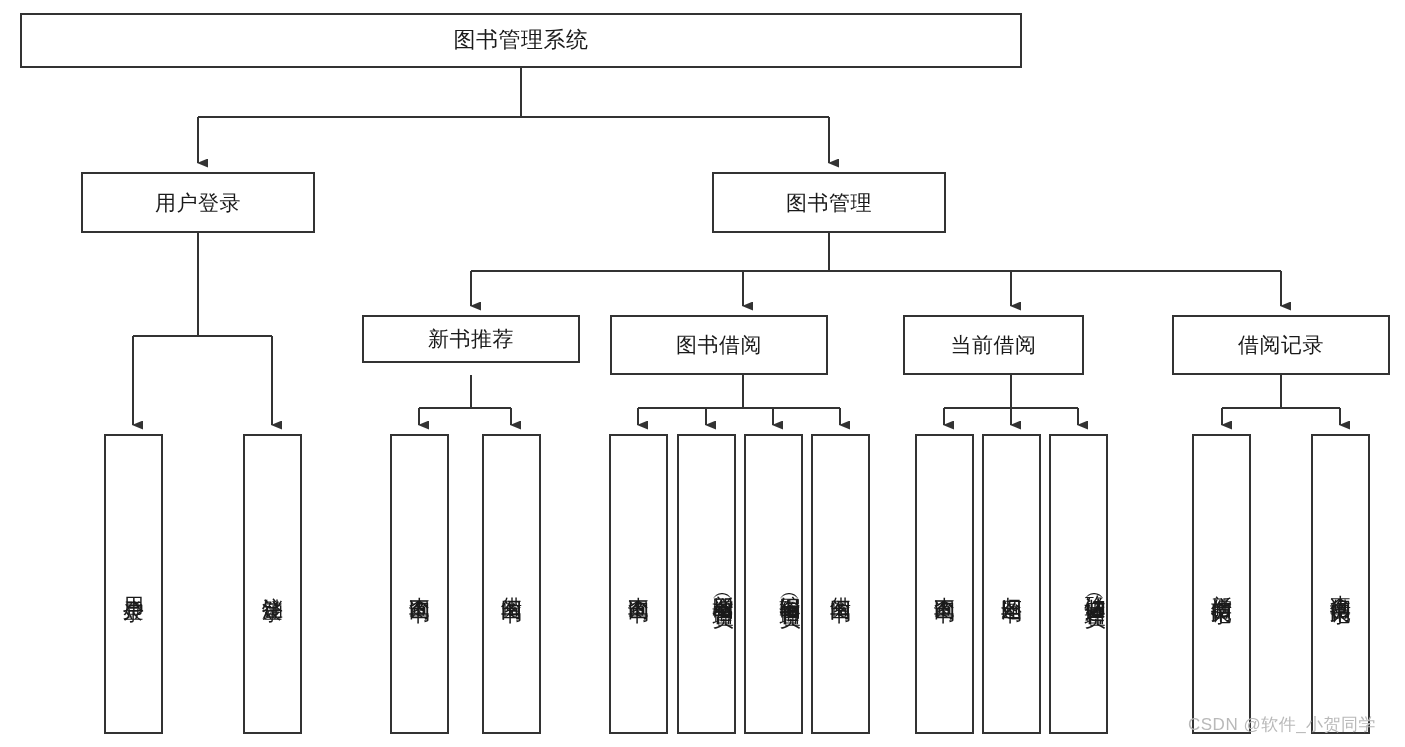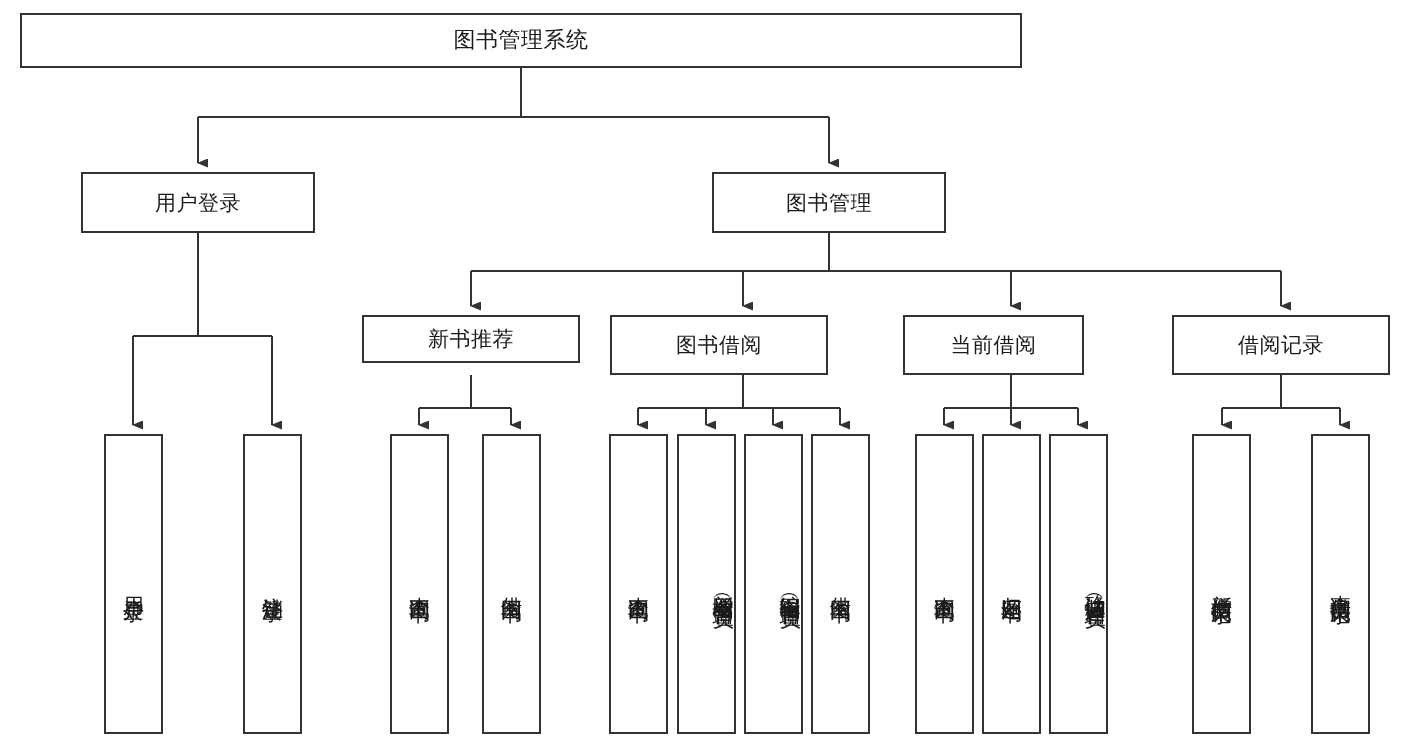--- a/index.html
+++ b/index.html
@@ -195,14 +195,15 @@
     <span class="label-v">确认归还（管理员）</span>
   </div>
 
   <div class="node node-v centered" style="left:1192px; top:434px; width:59px; height:300px;">
     <span class="label-v">新增借阅记录</span>
   </div>
   <div class="node node-v centered" style="left:1311px; top:434px; width:59px; height:300px;">
     <span class="label-v">查询借阅记录</span>
   </div>
 
+  <div id="watermark">CSDN @软件_小贺同学</div>
 
 </div>
 
 </body></html>

